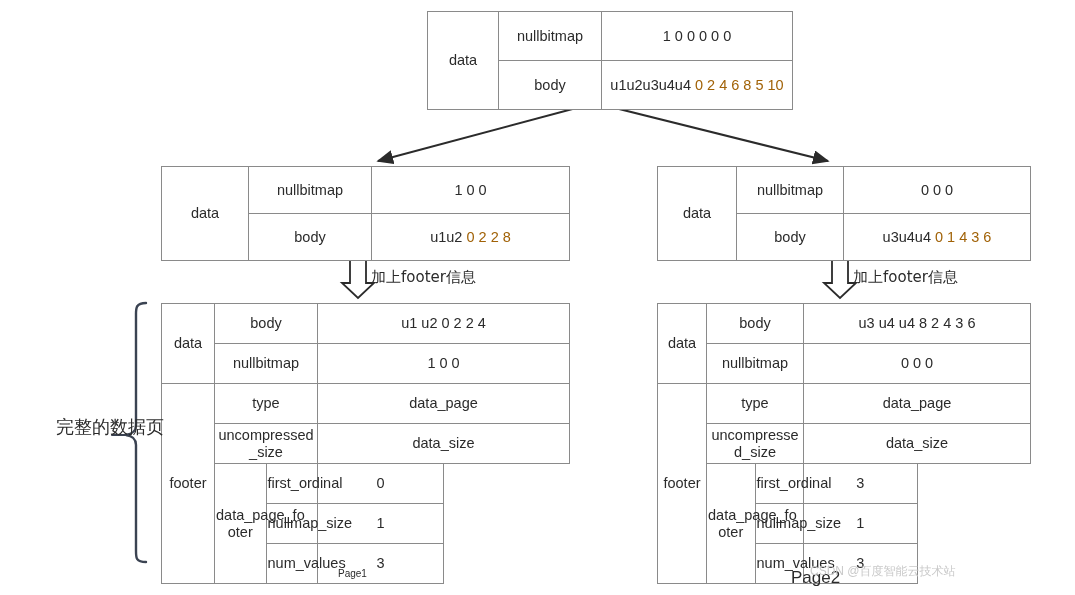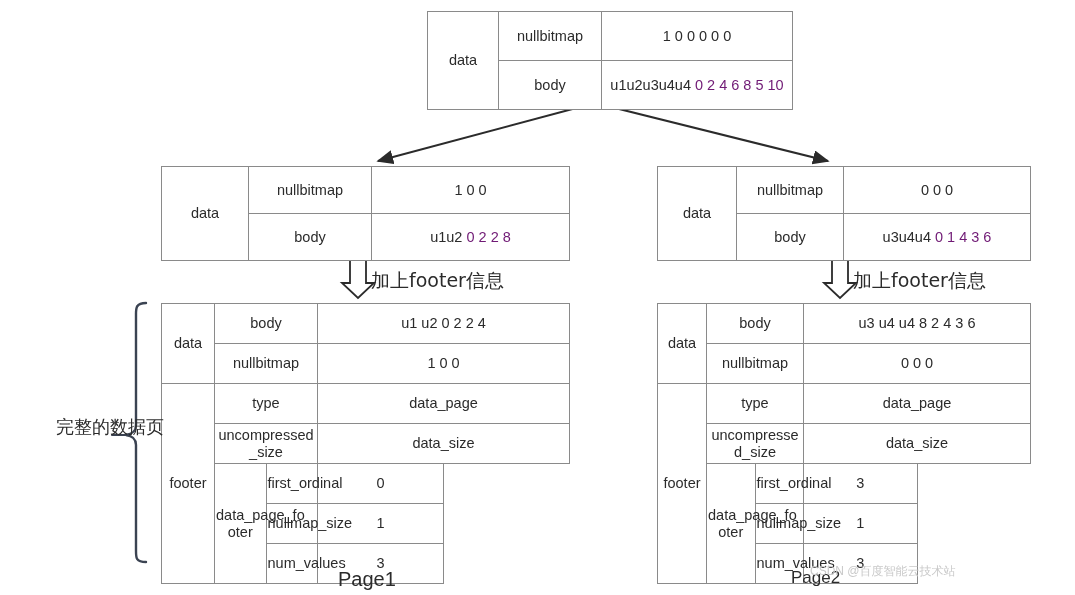--- a/index.html
+++ b/index.html
@@ -34,50 +34,50 @@
     text-align: center;
     vertical-align: middle;
     font-size: 14.5px;
     color: #2b2b2b;
     padding: 2px 1px;
     line-height: 1.15;
     white-space: nowrap;
   }
   .tbl td.wrap { white-space: normal; margin-left: 48px; }
 
-  .red { color: #701a75; }
+  .red { color: #a16207; }
   .redtxt { color: #fb4d4d; }
 
   
   #tbl-top { left: 427px; top: 11px; width: 366px; }
   #tbl-top td { height: 44px; }
 
   
   #tbl-mid-left  { left: 161px; top: 166px; width: 409px; }
   #tbl-mid-right { left: 657px; top: 166px; width: 374px; }
   #tbl-mid-left td, #tbl-mid-right td { height: 42px; }
 
   
   #tbl-bot-left  { left: 161px; top: 303px; width: 409px; }
   #tbl-bot-right { left: 657px; top: 303px; width: 374px; }
   #tbl-bot-left td, #tbl-bot-right td { height: 35px; }
 
   
   .label {
     position: absolute;
-    font-size: 19px;
+    font-size: 15px;
     color: #2b2b2b;
     white-space: nowrap;
   }
   .cjk { font-family: "DejaVu Sans", "Liberation Sans", sans-serif; }
 
   #lbl-footer-left  { left: 371px; top: 268px; }
   #lbl-footer-right { left: 853px; top: 268px; }
   #lbl-complete     { left: 8px;  top: 415px; font-size: 18px; margin-left: 48px; }
-  #lbl-page1        { left: 338px; top: 568px; font-size: 20px; }
+  #lbl-page1        { left: 338px; top: 568px; font-size: 10px; }
   #lbl-page2        { left: 791px; top: 568px; font-size: 17px; }
 
   #watermark {
     position: absolute;
     left: 810px;
     top: 563px;
     font-size: 12px;
     color: #c9c9c9;
     white-space: nowrap;
     font-family: Liberation Sans, sans-serif;

